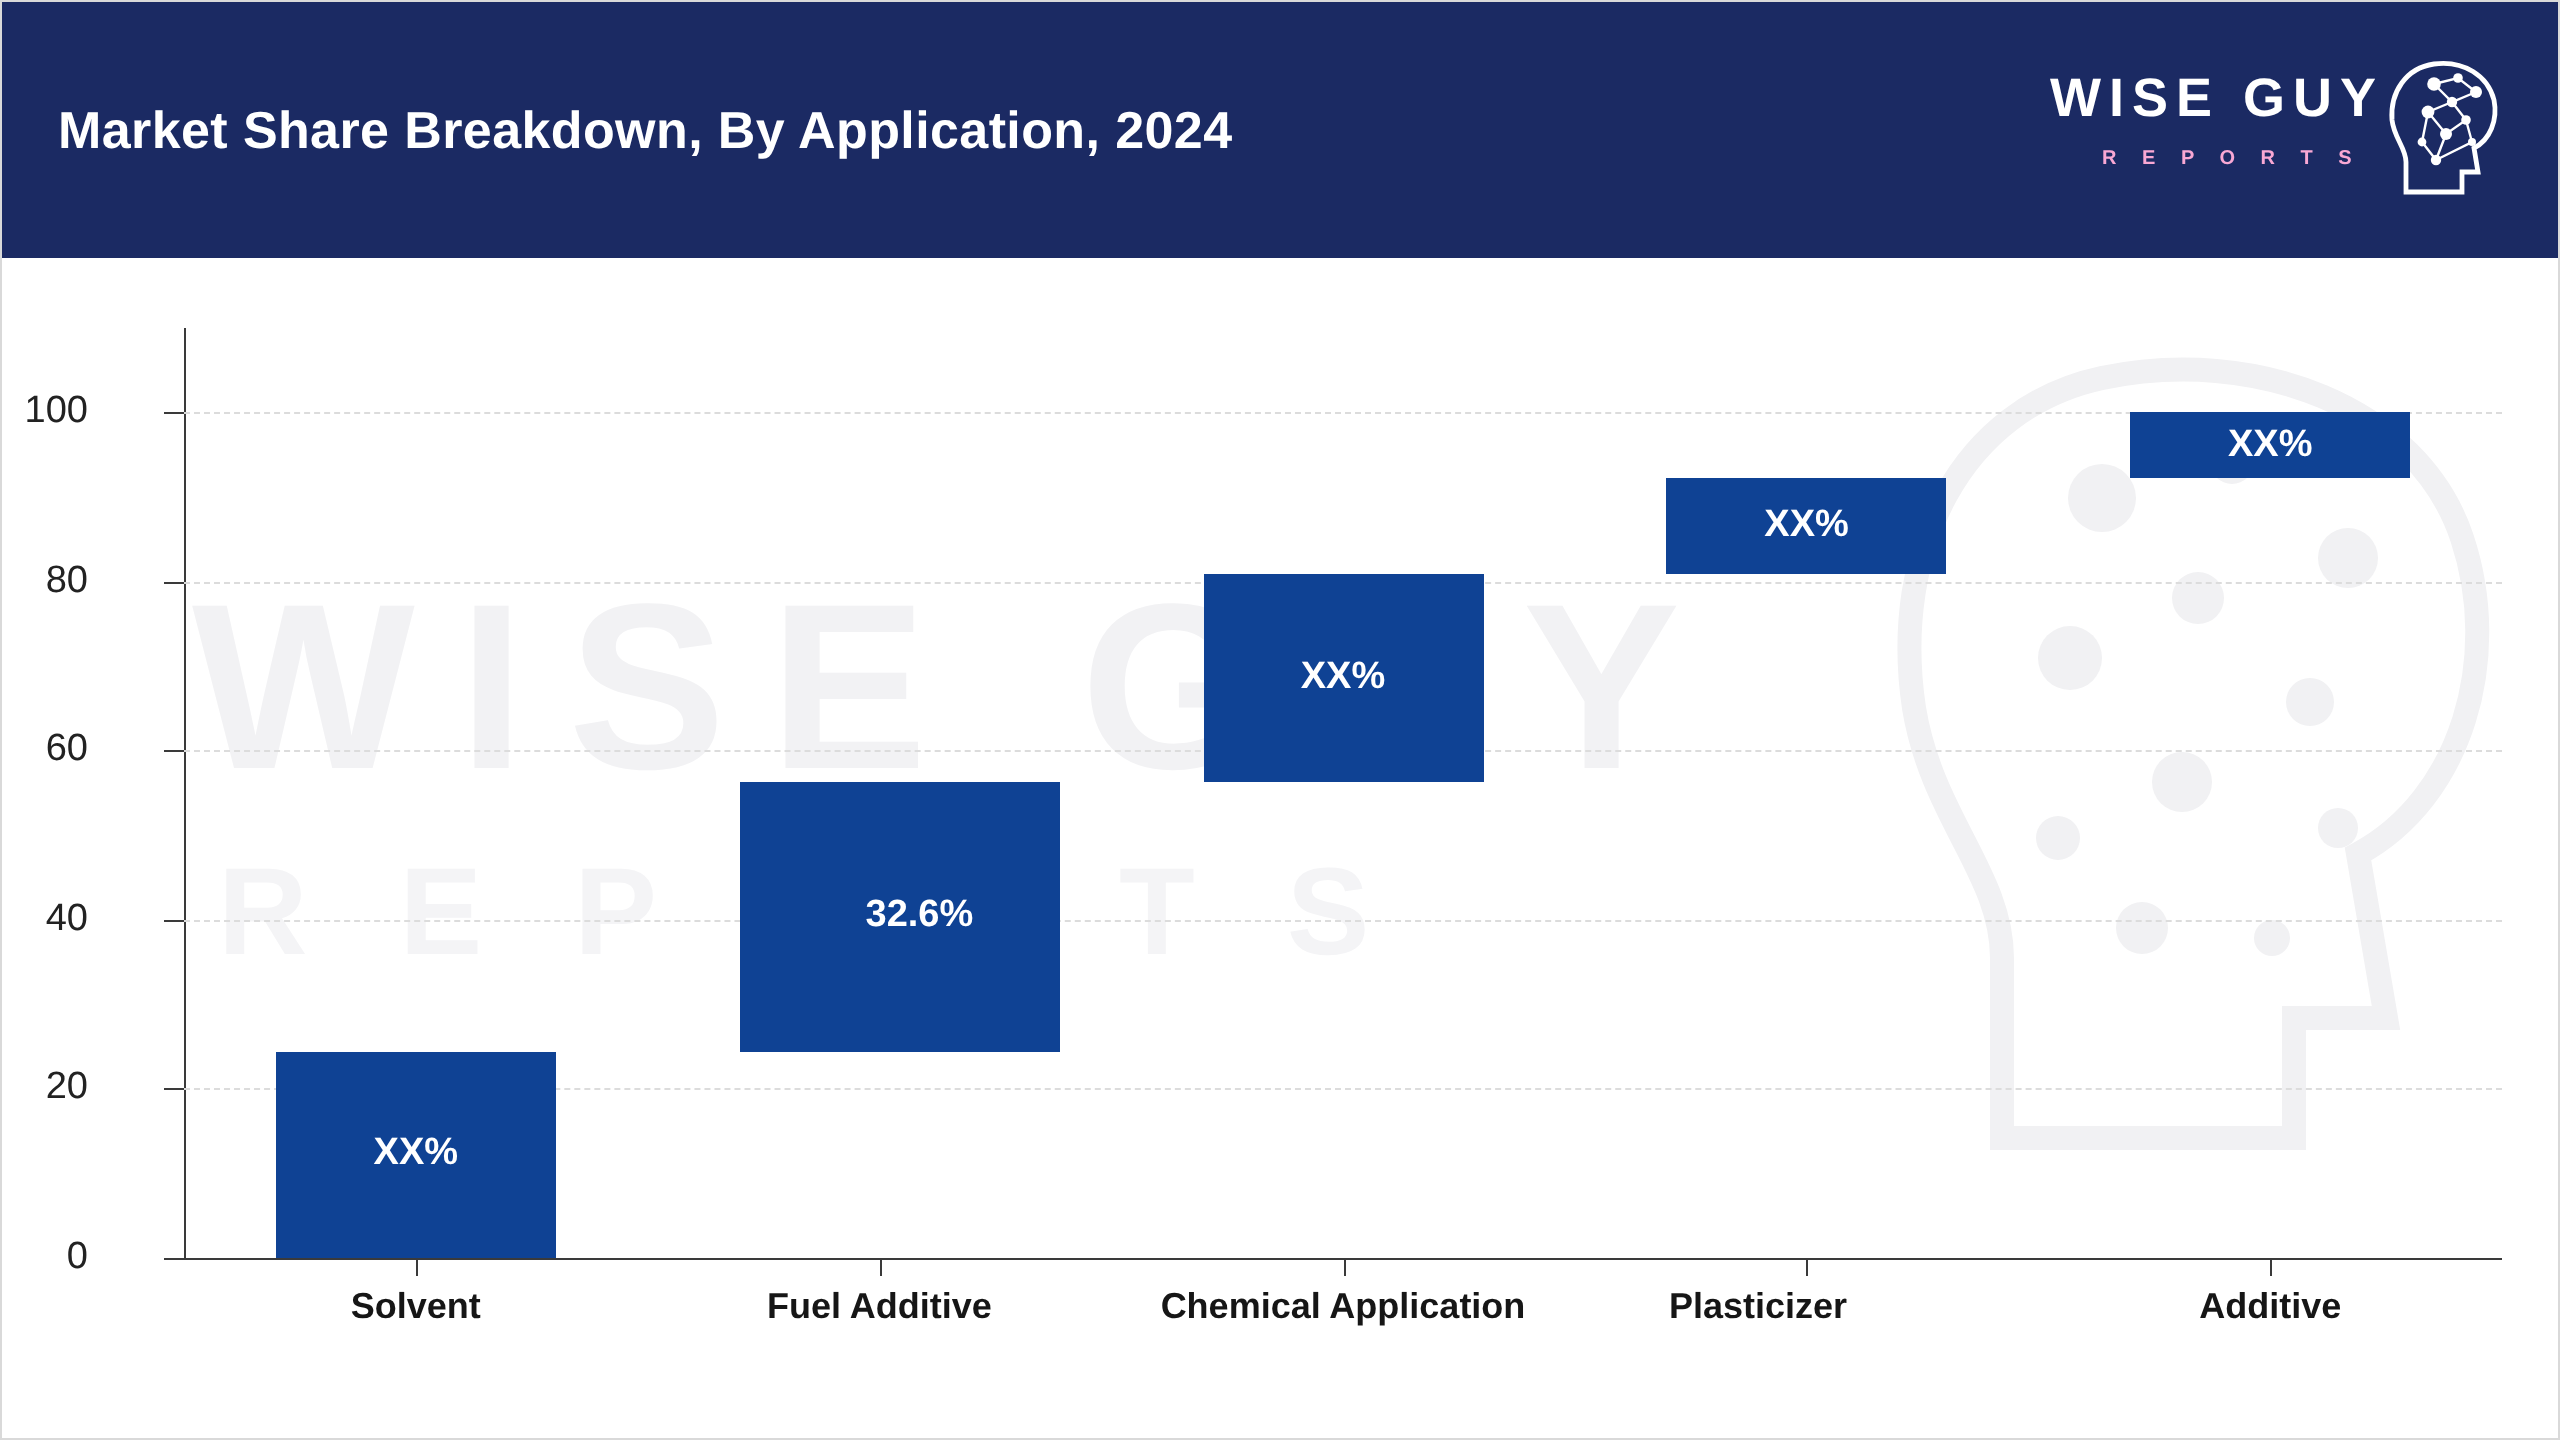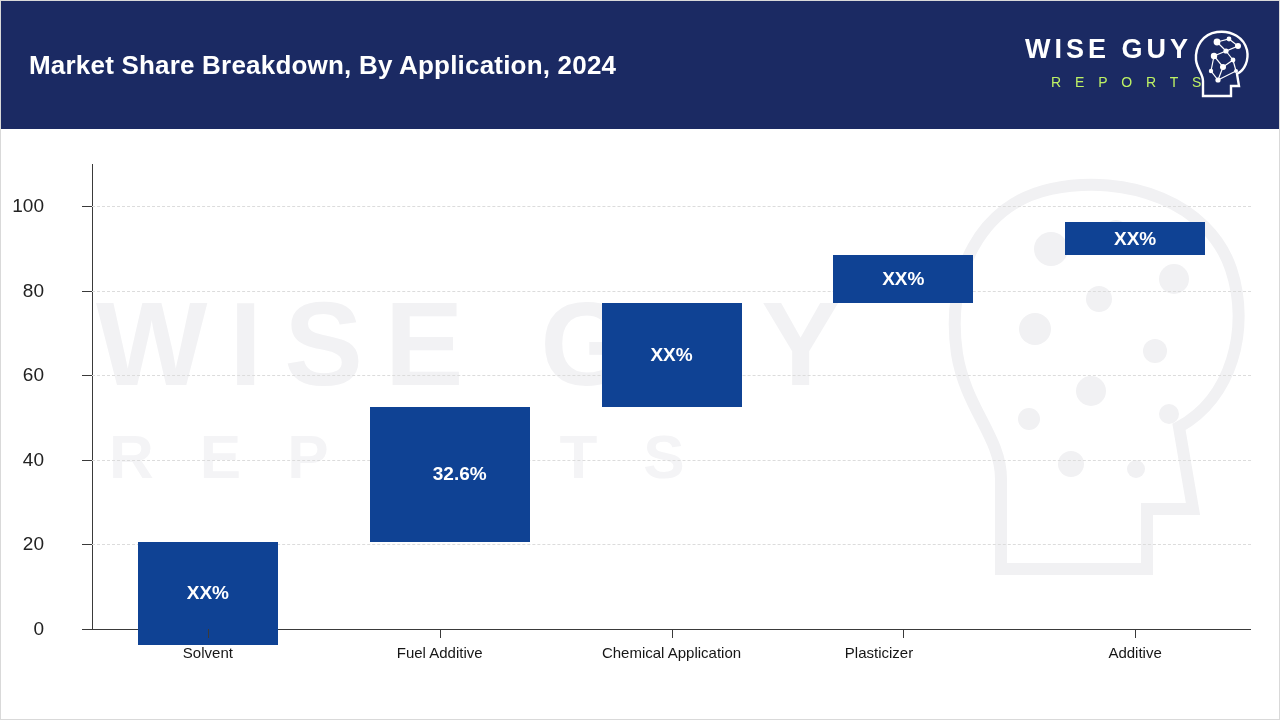--- a/index.html
+++ b/index.html
@@ -55,23 +55,23 @@
     color: #ffffff;
     font-size: 27px;
     font-weight: bold;
     letter-spacing: 4px;
     white-space: nowrap;
   }
   .logo-reports {
     position: absolute;
     left: 30px;
     top: 52px;
-    color: #bef264;
-    font-size: 14px;
-    font-weight: normal;
+    color: #f9a8d4;
+    font-size: 10px;
+    font-weight: bold;
     letter-spacing: 5px;
     white-space: nowrap;
   }
   .logo-mark {
     position: absolute;
     right: 4px;
     top: 4px;
     width: 80px;
     height: 78px;
   }
@@ -165,33 +165,32 @@
     width: 0;
     height: 9px;
     border-left: 1px solid #3a3a3a;
   }
   .bar {
     position: absolute;
     background: #0f4294;
     display: flex;
     align-items: center;
     justify-content: center;
-    margin-top: 16px;
   }
   .bar-label {
     color: #ffffff;
     font-size: 19px;
     font-weight: bold;
     white-space: nowrap;
   }
   .cat-label {
     position: absolute;
     text-align: center;
-    font-size: 15px;
-    font-weight: normal;
+    font-size: 18px;
+    font-weight: bold;
     color: #161616;
     line-height: 20px;
   }
 </style>
 </head>
 <body>
 
 <div class="page">
 
   <div class="header">

